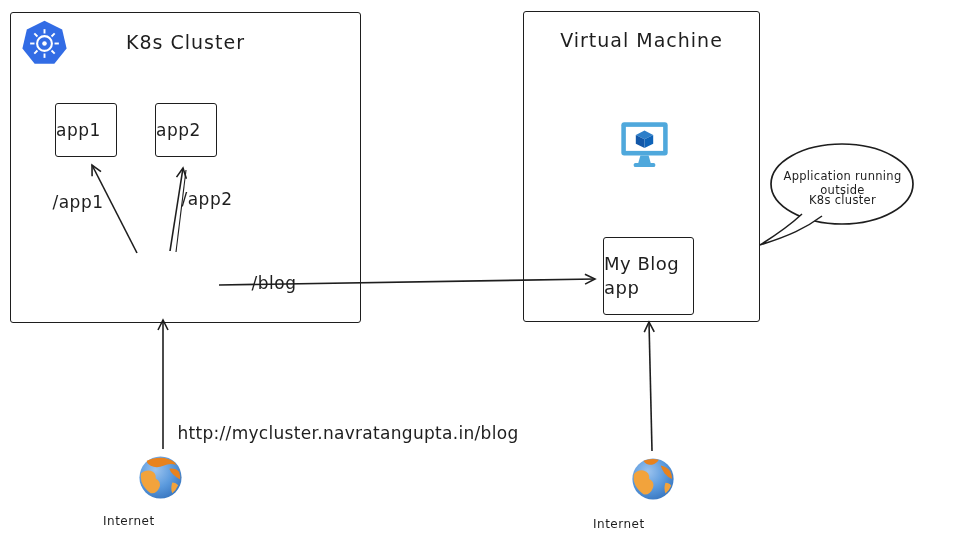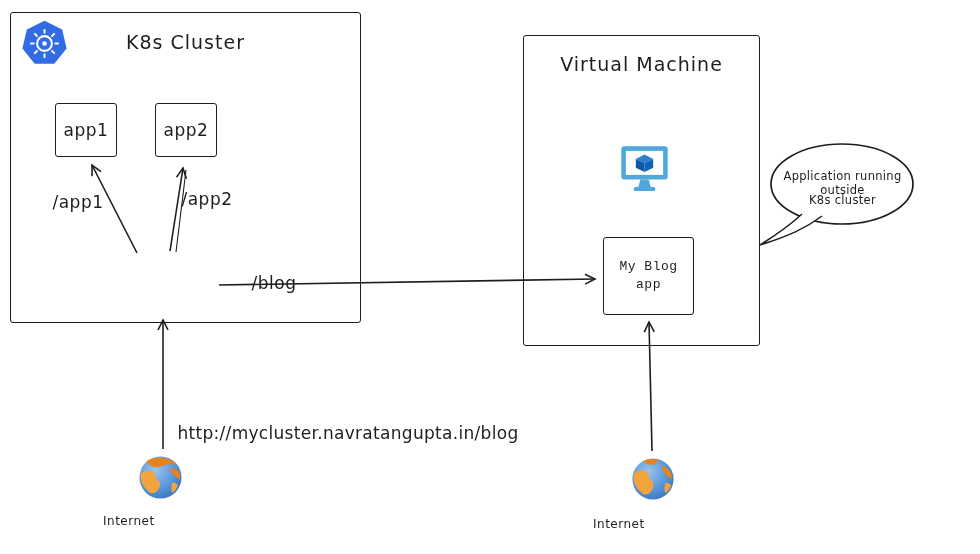--- a/index.html
+++ b/index.html
@@ -6,21 +6,21 @@
   .canvas {
     position:relative; width:980px; height:554px; background:#ffffff;
     font-family:"DejaVu Sans", sans-serif; color:#1e1e1e; overflow:hidden;
   }
   .box {
     position:absolute; background:#ffffff;
     border:1.6px solid #1e1e1e; border-radius:3px; box-sizing:border-box;
   }
   .container-box { background:#ffffff; }
   .node {
-    display:flex; align-items:center; justify-content:center;
+    display:flex; align-items:flex-start; justify-content:center;
     flex-direction:column; font-size:17px; letter-spacing:0.5px;
   }
   .box-title {
     position:absolute; left:0; width:100%; text-align:center;
     font-size:19px; letter-spacing:1px; color:#1e1e1e;
   }
   .overlay { position:absolute; left:0; top:0; width:980px; height:554px; pointer-events:none; }
   .label { position:absolute; font-size:17px; letter-spacing:0.5px; text-align:center; }
   .url-label { position:absolute; font-size:17px; letter-spacing:0.3px; text-align:center; }
   .bubble-text { position:absolute; font-size:11.5px; text-align:center; letter-spacing:0.3px; }
@@ -45,21 +45,21 @@
         <line x1="11.5" y1="0" x2="16.5" y2="0"></line>
         <line x1="8.1" y1="8.1" x2="11.7" y2="11.7"></line>
         <line x1="0" y1="11.5" x2="0" y2="16.5"></line>
         <line x1="-8.1" y1="8.1" x2="-11.7" y2="11.7"></line>
         <line x1="-11.5" y1="0" x2="-16.5" y2="0"></line>
         <line x1="-8.1" y1="-8.1" x2="-11.7" y2="-11.7"></line>
       </g>
     </svg>
   </div>
 
-  <div class="box container-box" style="left:523px; top:11px; width:237px; height:311px;margin-top:24px;">
+  <div class="box container-box" style="left:523px; top:11px; width:237px; height:311px;">
     <div class="box-title" style="top:17px;">Virtual Machine</div>
 
     <svg class="icon-abs" style="left:94px; top:107px;" width="53" height="53" viewBox="0 0 64 62">
       <rect x="4" y="3" width="56" height="40" rx="3.5" fill="#4FA8DC"></rect>
       <rect x="9.5" y="8.5" width="45" height="29" fill="#ffffff"></rect>
       <polygon points="32,13 42.5,18.2 32,23.4 21.5,18.2" fill="#2E7FC9"></polygon>
       <polygon points="21.5,18.2 32,23.4 32,34 21.5,28.8" fill="#1257A8"></polygon>
       <polygon points="42.5,18.2 32,23.4 32,34 42.5,28.8" fill="#0E63B8"></polygon>
       <polygon points="27,43 37,43 39.5,52 24.5,52" fill="#4FA8DC"></polygon>
       <rect x="19" y="52" width="26" height="5" rx="2" fill="#4FA8DC"></rect>
@@ -68,21 +68,21 @@
 
   <div class="box node" style="left:55px; top:103px; width:62px; height:54px;">
     <span>app1</span>
   </div>
 
   <div class="box node" style="left:155px; top:103px; width:62px; height:54px;">
     <span>app2</span>
   </div>
 
 
-  <div class="box node" style="left:603px; top:237px; width:91px; height:78px; font-size:13px; line-height:1.35;font-family:Liberation Mono, monospace;">
+  <div class="box node" style="left:603px; top:237px; width:91px; height:78px; font-size:18px; line-height:1.35;">
     <span>My Blog</span>
     <span>app</span>
   </div>
 
   <svg class="icon-abs" style="left:137px; top:454px;" width="47" height="47" viewBox="0 0 48 48">
     <defs>
       <radialGradient id="gb1" cx="38%" cy="32%" r="75%">
         <stop offset="0%" stop-color="#9CC3EE"></stop>
         <stop offset="55%" stop-color="#5C9BDE"></stop>
         <stop offset="100%" stop-color="#3674BE"></stop>

